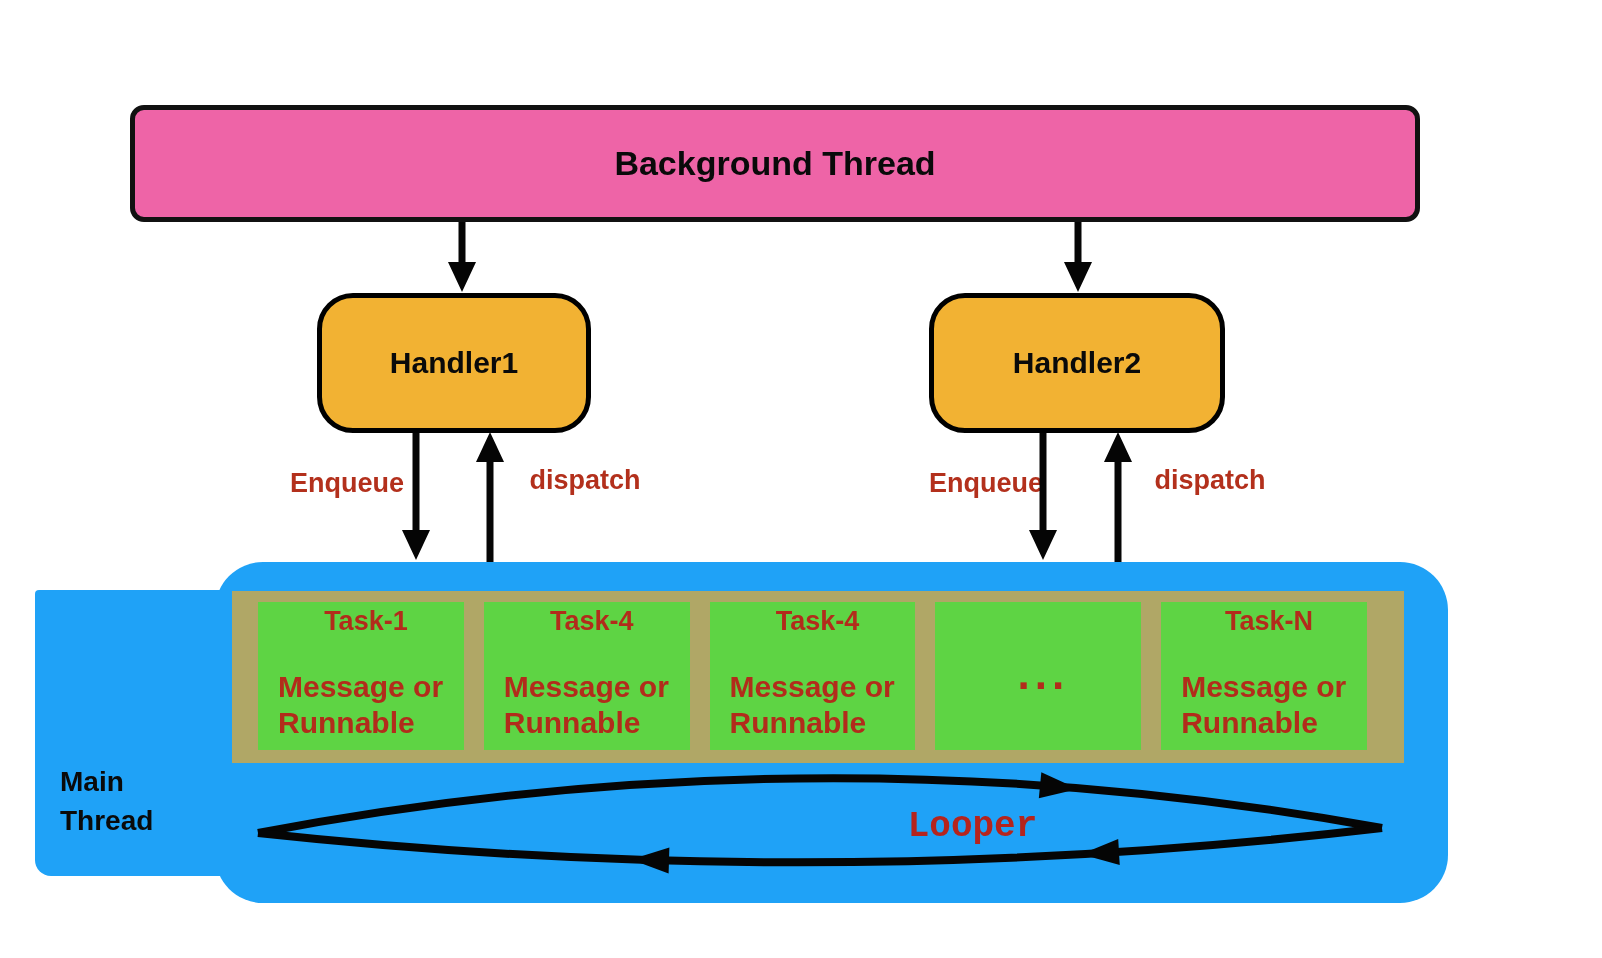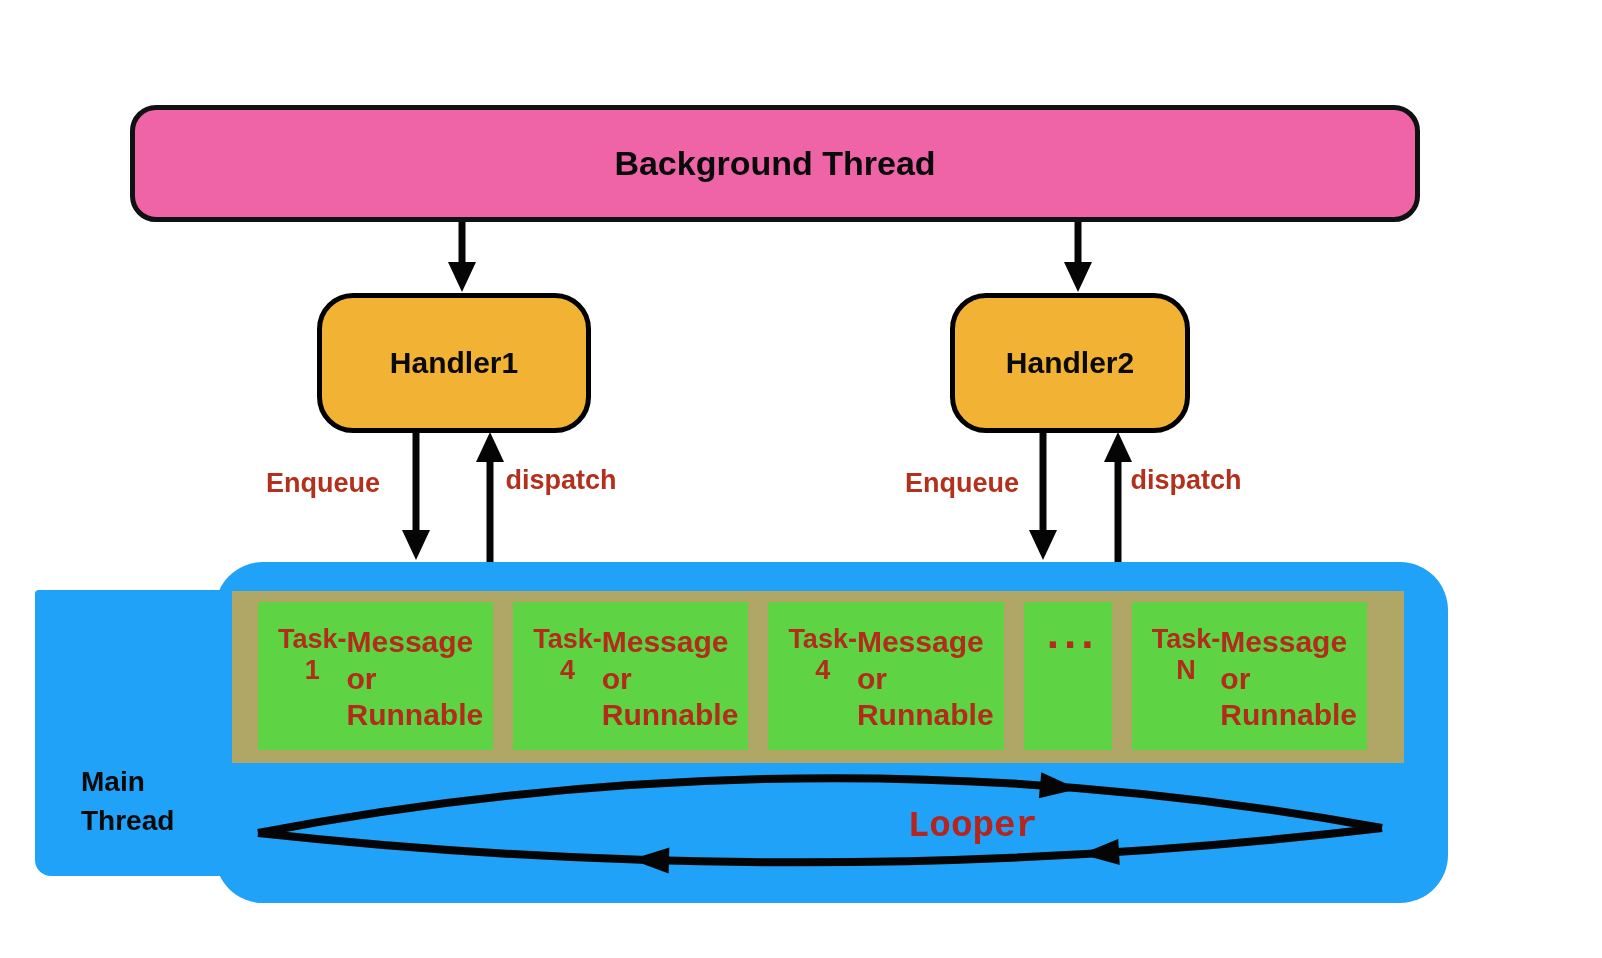--- a/index.html
+++ b/index.html
@@ -3,62 +3,62 @@
 <meta charset="utf-8">
 <style>
   html,body{margin:0;padding:0;background:#ffffff;}
   .canvas{
     position:relative;width:1602px;height:958px;background:#ffffff;
     font-family:"Liberation Sans", sans-serif;font-weight:bold;overflow:hidden;
   }
   
   .bg-thread{
     position:absolute;left:130px;top:105px;width:1290px;height:117px;
-    background:#ee64a7;border:5px solid #111;border-radius:26px;
+    background:#ee64a7;border:5px solid #111;border-radius:14px;
     display:flex;align-items:center;justify-content:center;
     font-size:34px;color:#0a0a0a;box-sizing:border-box;
   }
   .handler{
     position:absolute;top:293px;height:140px;
     background:#f2b233;border:5px solid #000000;border-radius:36px;
     display:flex;align-items:center;justify-content:center;
     font-size:30px;color:#0a0a0a;box-sizing:border-box;
   }
   .handler1{left:317px;width:274px;}
-  .handler2{left:950px;width:240px;text-align:right;}
+  .handler2{left:929px;width:296px;text-align:right;}
   
   .main-panel{
     position:absolute;left:215px;top:562px;width:1233px;height:341px;
     background:#1fa2f7;border-radius:48px;
   }
   .left-panel{
     position:absolute;left:35px;top:590px;width:200px;height:286px;
     background:#1fa2f7;border-radius:4px 0 0 16px;
   }
   
   .queue-strip{
     position:absolute;left:232px;top:591px;width:1172px;height:172px;
     background:#b0a766;box-sizing:border-box;
     display:flex;gap:20px;padding:11px 37px 13px 26px;
   }
   .task{
     flex:1;background:#5ed444;color:#b22c1b;
-    display:flex;justify-content:space-between;
-    box-sizing:border-box;padding:22px 10px 8px 20px;
+    display:flex;flex-direction:column;justify-content:space-between;
+    box-sizing:border-box;padding:4px 10px 8px 20px;
   }
   .task-title{font-size:27px;text-align:center;}
   .task-body{font-size:30px;line-height:1.22;text-align:left;max-width:175px;}
   .task-ellipsis{justify-content:center;}
   .task-ellipsis .task-title{font-size:44px;letter-spacing:5px;line-height:0.4;}
   
   .lbl{position:absolute;}
   .lbl-message-queue{left:50px;top:598px;width:170px;font-size:31px;line-height:1.35;color:#e8342b;}
-  .lbl-main-thread{left:60px;top:762px;width:150px;font-size:28px;line-height:1.4;color:#0a0a0a;margin-left:21px;}
+  .lbl-main-thread{left:60px;top:762px;width:150px;font-size:28px;line-height:1.4;color:#0a0a0a;}
   .lbl-looper{left:890px;top:806px;width:165px;text-align:center;font-size:36px;color:#b5241d;font-family:Liberation Mono, monospace;}
-  .lbl-flow{font-size:27px;color:#b3301c;white-space:nowrap;transform:translateX(-50%);}
+  .lbl-flow{font-size:27px;color:#b3301c;white-space:nowrap;transform:translateX(-50%);margin-left:24px;}
   .lbl-enqueue1{left:323px;top:468px;}
   .lbl-dispatch1{left:561px;top:465px;}
   .lbl-enqueue2{left:962px;top:468px;}
   .lbl-dispatch2{left:1186px;top:465px;}
   
   .overlay{position:absolute;left:0;top:0;width:1602px;height:958px;pointer-events:none;}
   .overlay path,.overlay line{stroke:#050505;fill:none;}
   .overlay polygon{fill:#050505;stroke:none;}
 </style>
 </head>

